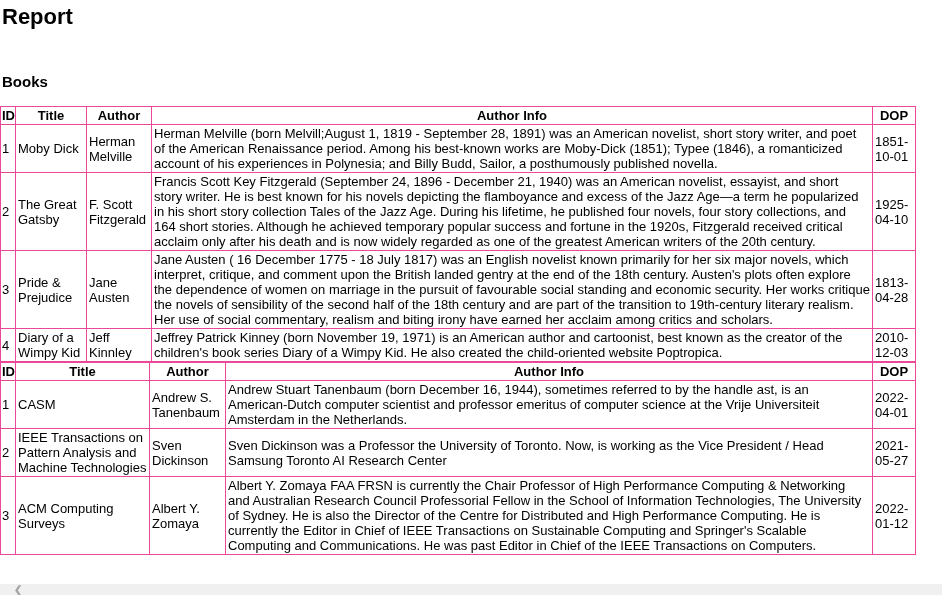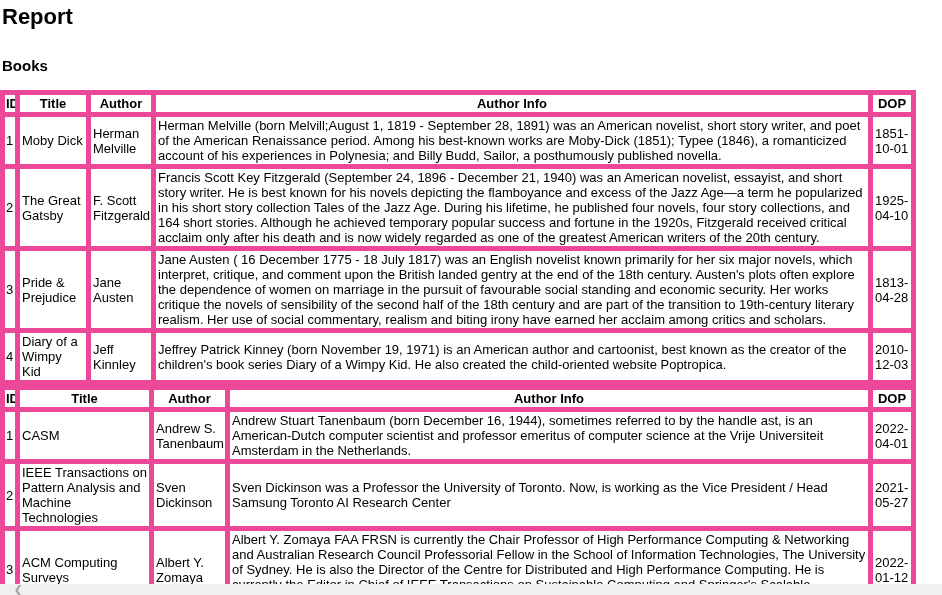--- a/index.html
+++ b/index.html
@@ -24,31 +24,31 @@
     margin: 4px 0 0 2px;
     line-height: 25px;
   }
   .section-heading {
     font-size: 15px;
     font-weight: bold;
     margin: 17px 0 16px 2px;
     line-height: 17px;
   }
   .section-heading.first {
-    margin-top: 28px;
+    margin-top: 44px;
   }
   table {
     border-collapse: collapse;
     table-layout: fixed;
     width: 916px;
     font-size: 13px;
     line-height: 15px;
   }
   th, td {
-    border: 5px solid #ec4899;
+    border: 1px solid #ec4899;
     padding: 1px 2px;
     vertical-align: middle;
     text-align: left;
     overflow: hidden;
   }
   th {
     font-weight: bold;
     text-align: center;
     padding: 1px 1px;
   }

